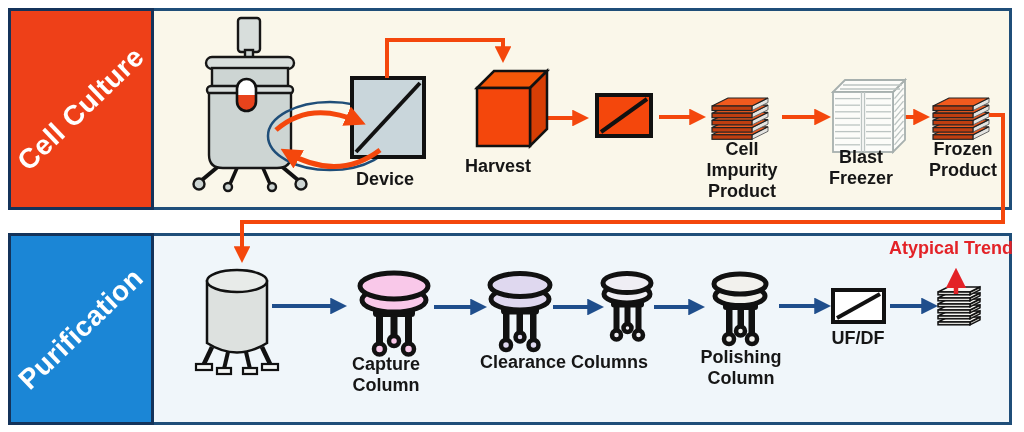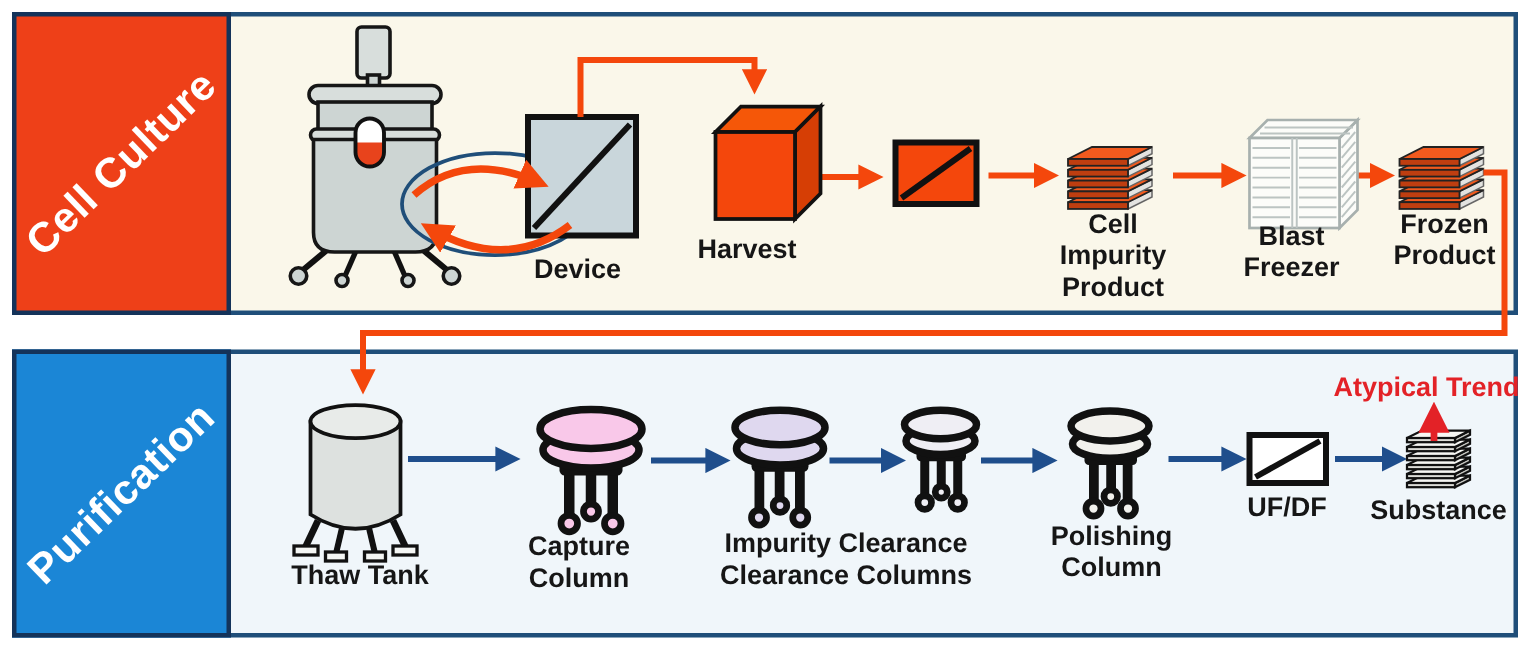--- a/index.html
+++ b/index.html
@@ -11,21 +11,21 @@
   .lanebox{position:absolute;left:0;top:0;bottom:0;width:146px;border:3px solid #14335A;
            box-sizing:border-box;margin:-3px 0 -3px -3px;}
   .lanebox.cc{background:#EE4018;}
   .lanebox.pu{background:#1B86D6;}
   .lanetitle{position:absolute;left:50%;top:50%;transform:translate(-50%,-50%) rotate(-44deg);
              color:#fff;font-weight:bold;font-size:28px;white-space:nowrap;letter-spacing:0.5px;}
   .overlay{position:absolute;left:0;top:0;width:1024px;height:432px;pointer-events:none;}
   .nlabel{position:absolute;transform:translateX(-50%);text-align:center;color:#161616;
           font-weight:bold;font-size:18px;line-height:21px;}
   .nlabel span{display:block;white-space:nowrap;}
-  .nlabel.red{color:#E32227;margin-top:10px;}
+  .nlabel.red{color:#E32227;}
   
   .oarrow{stroke:#F4470C;stroke-width:4;fill:none;}
   .oarc{stroke:#F4470C;stroke-width:5;fill:none;}
   .barrow{stroke:#1F4E8C;stroke-width:4;fill:none;}
   .rarrow{stroke:#E32227;stroke-width:4.5;fill:none;}
   .loopline{stroke:#1F4E79;stroke-width:2.5;fill:none;}
   .gray{fill:#CDD5D3;stroke:#161616;stroke-width:2.4;}
   .graylight{fill:#D8DEDC;stroke:#161616;stroke-width:2.4;}
   .blk4{stroke:#111;stroke-width:4;}
   .disk{stroke:#111;stroke-width:5;}
@@ -310,39 +310,34 @@
   </div>
   <div class="nlabel" style="left:861px;top:147px">
     <span>Blast</span>
     <span>Freezer</span>
   </div>
   <div class="nlabel" style="left:963px;top:139px">
     <span>Frozen</span>
     <span>Product</span>
   </div>
 
-  <div class="nlabel" style="left:240px;top:373px">
-    <span>Thaw Tank</span>
-  </div>
   <div class="nlabel" style="left:386px;top:354px">
     <span>Capture</span>
     <span>Column</span>
   </div>
   <div class="nlabel" style="left:564px;top:352px">
-    <span>Impurity Clearance</span>
     <span>Clearance Columns</span>
   </div>
   <div class="nlabel" style="left:741px;top:347px">
     <span>Polishing</span>
     <span>Column</span>
   </div>
   <div class="nlabel" style="left:858px;top:328px">
     <span>UF/DF</span>
   </div>
   <div class="nlabel" style="left:959px;top:330px">
-    <span>Substance</span>
   </div>
 
   <div class="nlabel red" style="left:951px;top:238px">
     <span>Atypical Trend</span>
   </div>
 
 </div>
 
 </body></html>

